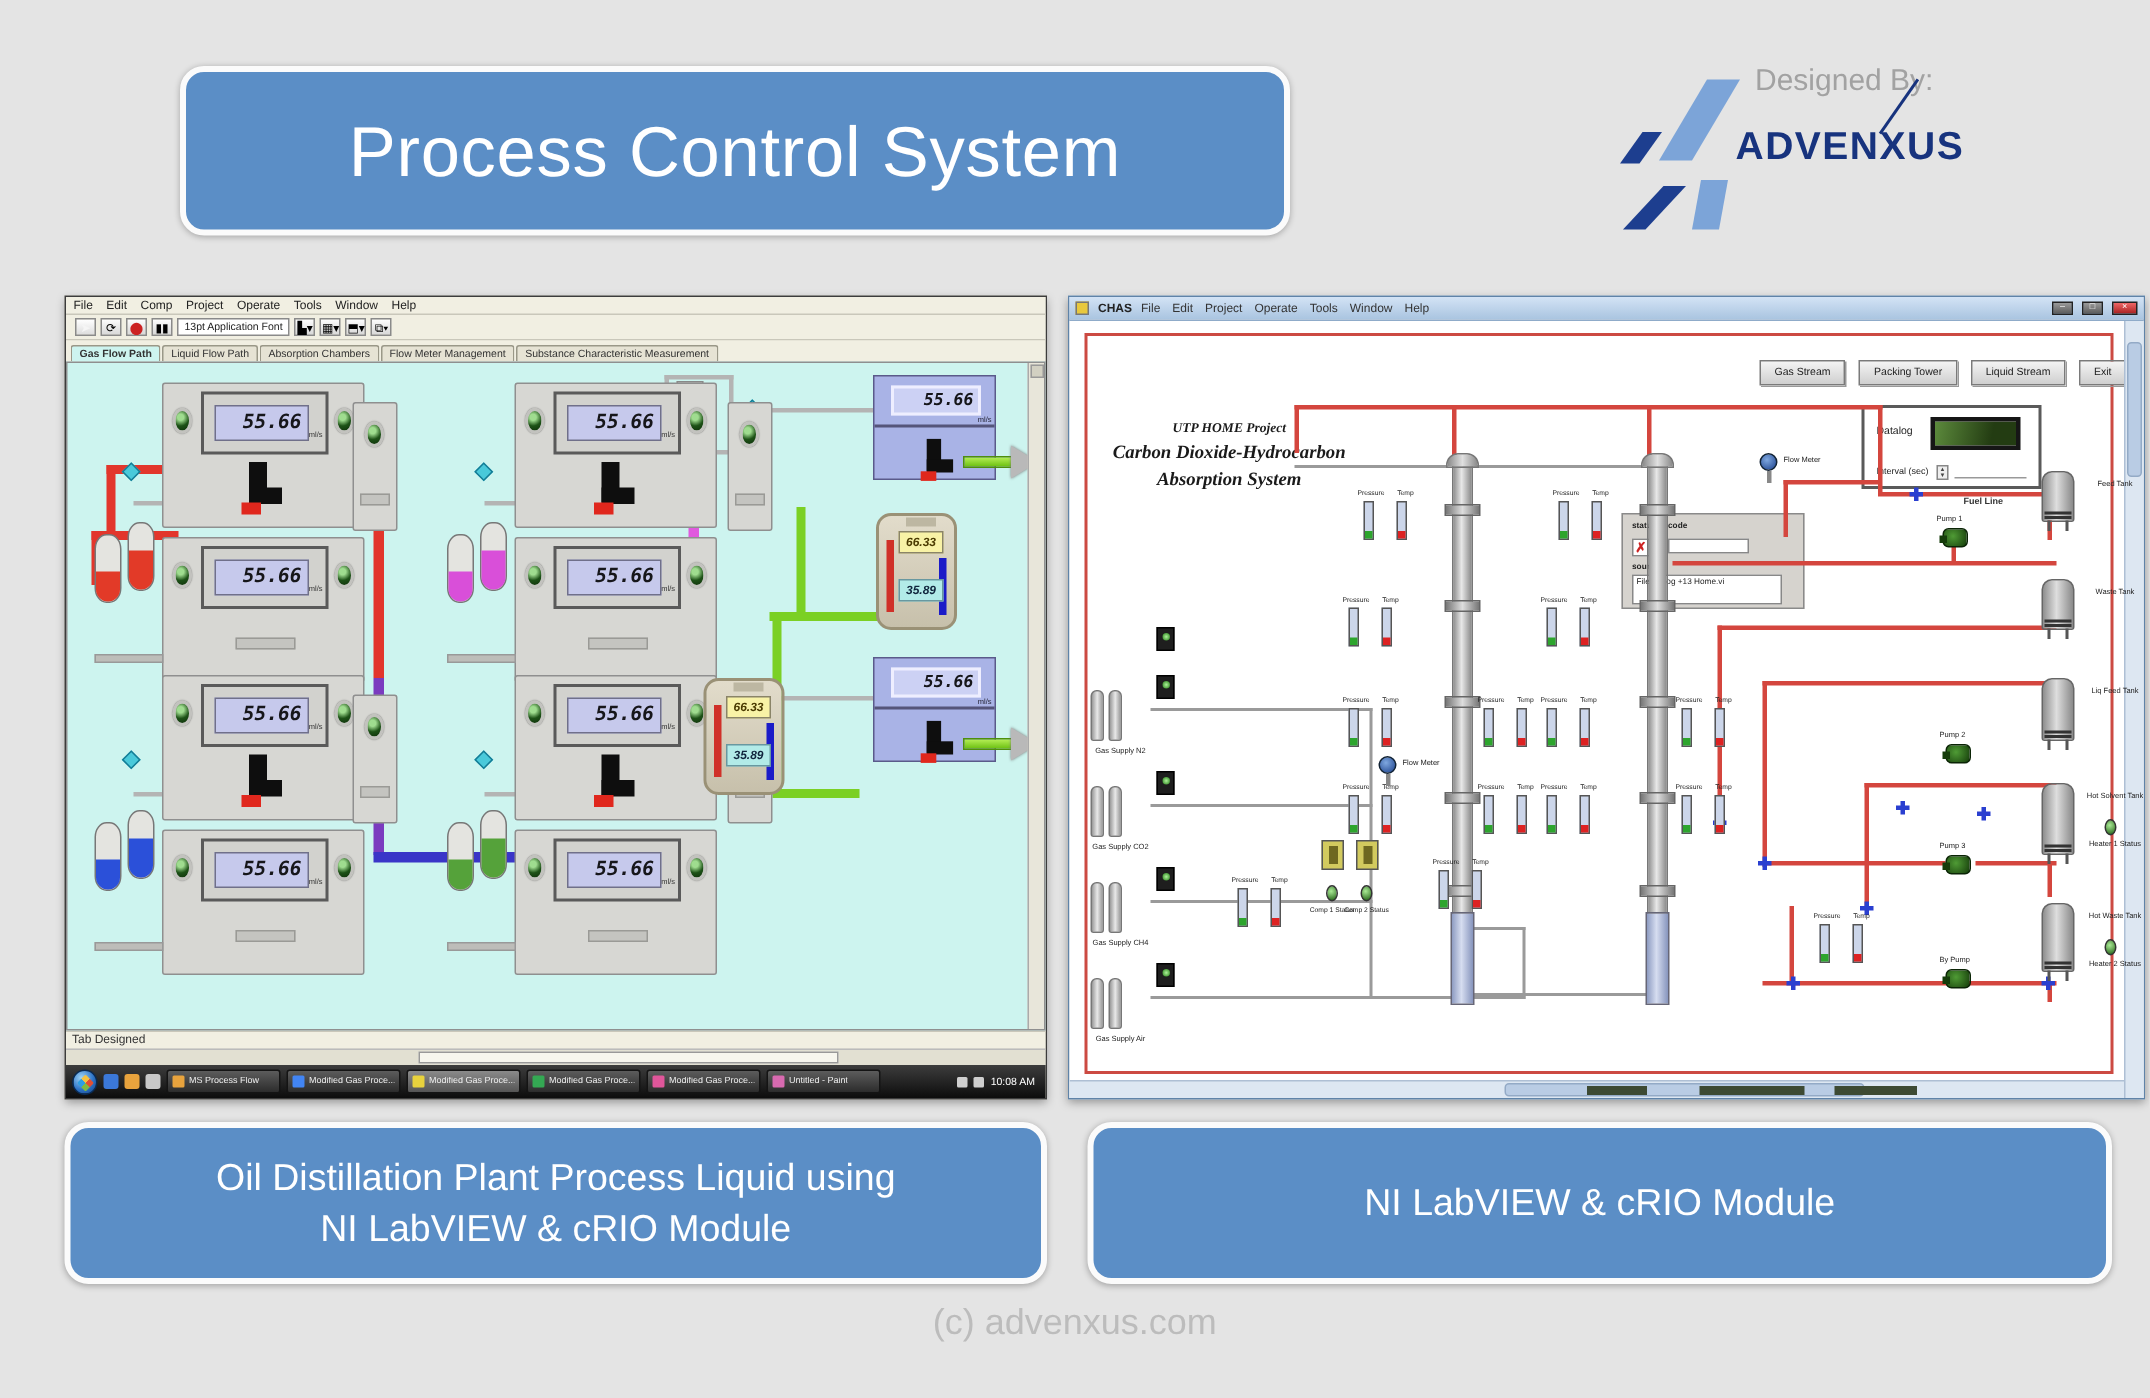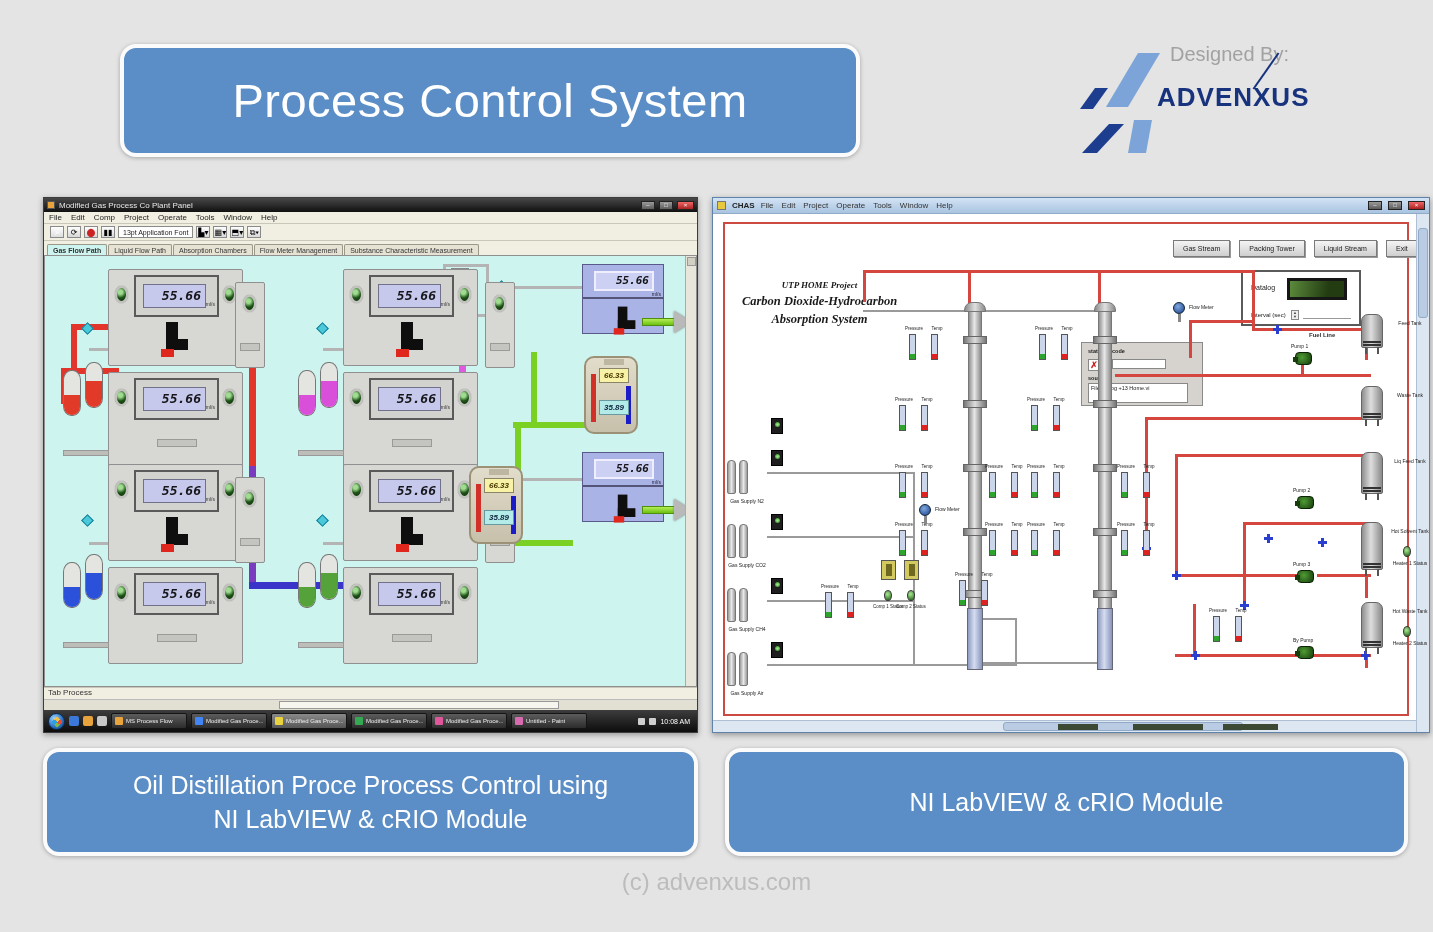--- a/index.html
+++ b/index.html
@@ -192,27 +192,20 @@
     <polygon points="2,64 17,43 30,43 15,64" fill="#1d3e8f"></polygon>
     <polygon points="4,108 31,79 46,79 19,108" fill="#1d3e8f"></polygon>
     <polygon points="50,108 56,75 74,75 68,108" fill="#7ca4d8"></polygon>
   </svg>
   <div class="designed-by">Designed By:</div>
   <div class="brand">ADVENXUS</div>
   <div class="brand-slash"></div>
 </div>
 
 <div class="lw">
-  <div class="lw-titlebar">
-    <div class="appicon"></div>
-    <div class="lw-title">Modified Gas Process Co Plant Panel</div>
-    <div class="wbtn">–</div>
-    <div class="wbtn">□</div>
-    <div class="wbtn close">×</div>
-  </div>
   <div class="lw-menubar" id="lw-menu">
       <div class="menu-item">File</div>
       <div class="menu-item">Edit</div>
       <div class="menu-item">Comp</div>
       <div class="menu-item">Project</div>
       <div class="menu-item">Operate</div>
       <div class="menu-item">Tools</div>
       <div class="menu-item">Window</div>
       <div class="menu-item">Help</div>
     </div>
@@ -450,21 +443,21 @@
         <div class="tcap"></div>
         <div class="rbar"></div>
         <div class="bbar"></div>
         <div class="ylcd">66.33</div>
         <div class="clcd">35.89</div>
       </div>
       <div class="lw-vscroll">
         <div class="a"></div>
       </div>
     </div>
-  <div class="lw-status">Tab Process</div>
+  <div class="lw-status">Tab Designed</div>
   <div class="lw-hscroll">
       <div class="thumb"></div>
     </div>
   <div class="lw-taskbar" id="lw-taskbar">
       <div class="orb"></div>
       <div class="qicon" style="background: rgb(59, 120, 216);"></div>
       <div class="qicon" style="background: rgb(232, 163, 61);"></div>
       <div class="qicon" style="background: rgb(200, 200, 200);"></div>
       <div class="taskbtn">
         <div class="ticon" style="background: rgb(232, 163, 61);"></div>
@@ -835,19 +828,19 @@
       <div class="rpump" style="left: 584px; top: 282px;"></div>
       <div class="rplabel" style="left: 580px; top: 273px;">Pump 2</div>
       <div class="rpump" style="left: 584px; top: 356px;"></div>
       <div class="rplabel" style="left: 580px; top: 347px;">Pump 3</div>
       <div class="rpump" style="left: 584px; top: 432px;"></div>
       <div class="rplabel" style="left: 580px; top: 423px;">By Pump</div>
     </div>
 </div>
 
 <div class="caption left">
-  <div>Oil Distillation Proce Process Control using</div>
+  <div>Oil Distillation Plant Process Liquid using</div>
   <div>NI LabVIEW &amp; cRIO Module</div>
 </div>
 <div class="caption right">
   <div>NI LabVIEW &amp; cRIO Module</div>
 </div>
 <div class="footer">(c) advenxus.com</div>
 
 </body></html>

